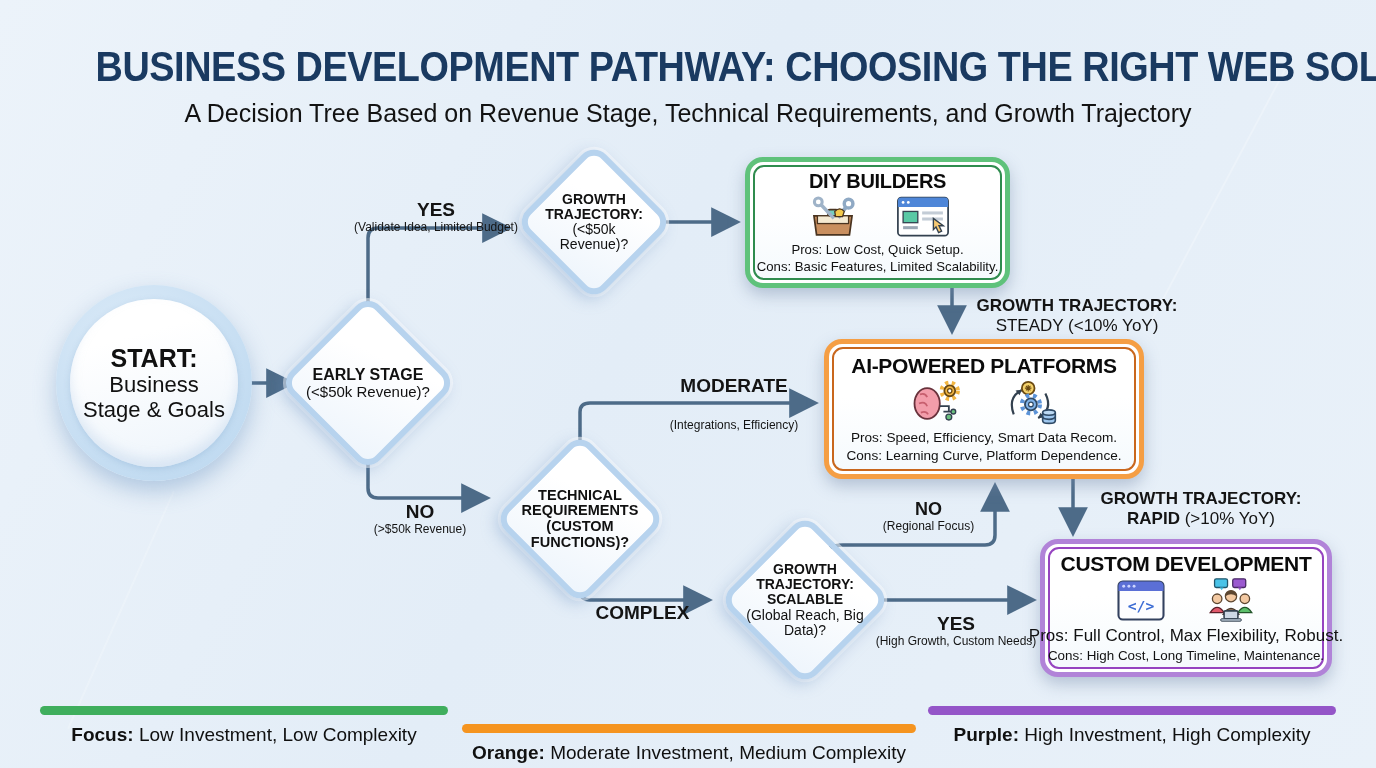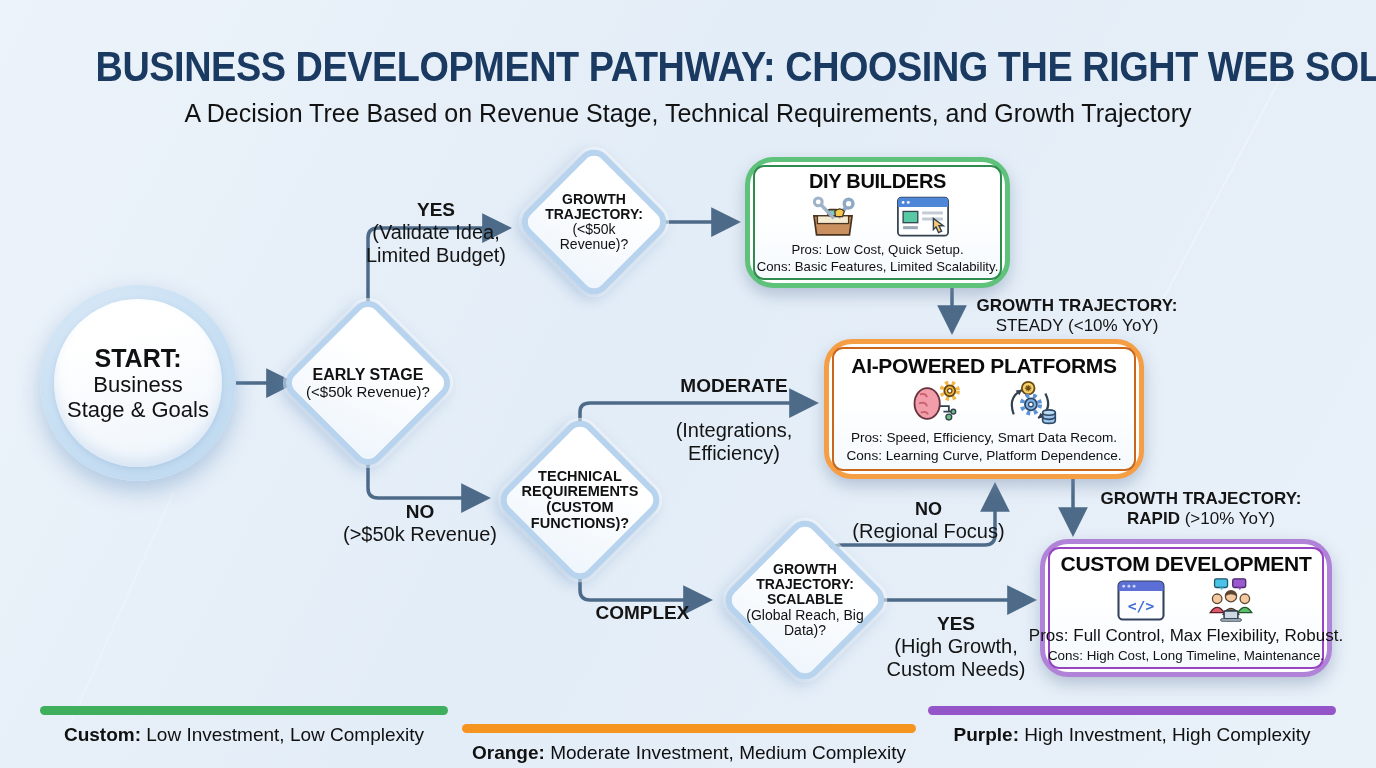--- a/index.html
+++ b/index.html
@@ -40,36 +40,36 @@
     text-align:center;color:#111;}
   .dtext .q{display:block;font-weight:bold;font-size:16px;line-height:1.08;}
   .dtext .d{display:block;font-size:15px;line-height:1.08;}
   .d-growthsmall .q,.d-scalable .q{font-size:14px;}
   .d-growthsmall .d,.d-scalable .d{font-size:14px;}
   .d-growthsmall .d{max-width:82px;}
   .d-scalable .d{max-width:120px;}
   .d-tech .q{font-size:14.5px;max-width:122px;}
 
   
-  .sbox{position:absolute;z-index:2;box-sizing:border-box;border-radius:28px;padding:3px;
+  .sbox{position:absolute;z-index:2;box-sizing:border-box;border-radius:18px;padding:3px;
     background:#fff;border:5px solid var(--ac,#888);
     box-shadow:0 7px 16px rgba(120,140,170,.45);}
   .sbox-in{height:100%;box-sizing:border-box;border:2px solid var(--acd,#555);border-radius:11px;
     background:linear-gradient(180deg,#ffffff 40%,#f5fafd 100%);
     display:flex;flex-direction:column;align-items:center;justify-content:center;
     padding:3px 6px;gap:2px;}
   .stitle{font-weight:bold;font-size:20px;color:#0b0b0b;letter-spacing:-.3px;white-space:nowrap;}
   .sicons{display:flex;align-items:center;justify-content:center;gap:34px;}
   .pline{font-size:13.2px;line-height:1.28;color:#111;white-space:nowrap;text-align:center;}
   .pline b{font-weight:normal;}
 
   
   .lbl{position:absolute;z-index:3;text-align:center;color:#141414;}
   .lbl .main{font-weight:bold;font-size:19px;line-height:1.1;}
-  .lbl .sub{font-size:20px;line-height:1.15;}
+  .lbl .sub{font-size:12px;line-height:1.15;}
   .lbl .gap{margin-top:22px;}
   .lbl.traj .main,.lbl.traj .sub{font-size:17px;line-height:1.18;}
   .lbl.traj .sub{font-weight:normal;}
   .lbl.traj .sub b{font-weight:bold;}
 
   
   .legend-item{position:absolute;z-index:3;text-align:center;}
   .legend-bar{height:9px;border-radius:5px;}
   .legend-text{margin-top:9px;font-size:19px;color:#101010;}
   .legend-text b{font-weight:bold;}
@@ -99,21 +99,21 @@
       <path d="M952 284 V 329" marker-end="url(#arr)"></path>
       <path d="M368 430 V488 Q368 498 378 498 H 485" marker-end="url(#arr)"></path>
       <path d="M580 460 V412 Q580 403 590 403 H 813" marker-end="url(#arr)"></path>
       <path d="M580 545 V590 Q580 600 590 600 H 707" marker-end="url(#arr)"></path>
       <path d="M815 562 Q825 545 843 545 H 985 Q995 545 995 535 V 488" marker-end="url(#arr)"></path>
       <path d="M855 600 H 1031" marker-end="url(#arr)"></path>
       <path d="M1073 470 V 531" marker-end="url(#arr)"></path>
     </g>
   </svg>
 
-  <div class="start" style="left:40px;top:285px;width:196px;height:196px">
+  <div class="start" style="left:56px;top:285px;width:196px;height:196px">
     <div class="start-in">
       <div class="s1">START:</div>
       <div class="s2">Business Stage &amp; Goals</div>
     </div>
   </div>
 
   <div class="diamond d-early" style="left:305px;top:320px;width:126px;height:126px">
     <div class="dshape" style="--nb: #b7d3ee;"></div>
     <div class="dtext">
       <span class="q">EARLY STAGE</span>
@@ -122,21 +122,21 @@
   </div>
 
   <div class="diamond d-growthsmall" style="left:538px;top:166px;width:112px;height:112px">
     <div class="dshape" style="--nb: #b7d3ee;"></div>
     <div class="dtext">
       <span class="q">GROWTH TRAJECTORY:</span>
       <span class="d">(&lt;$50k Revenue)?</span>
     </div>
   </div>
 
-  <div class="diamond d-tech" style="left:519px;top:439px;width:122px;height:122px">
+  <div class="diamond d-tech" style="left:519px;top:458px;width:122px;height:122px">
     <div class="dshape" style="--nb: #b7d3ee;"></div>
     <div class="dtext">
       <span class="q">TECHNICAL REQUIREMENTS (CUSTOM FUNCTIONS)?</span>
     </div>
   </div>
 
   <div class="diamond d-scalable" style="left:744px;top:539px;width:122px;height:122px">
     <div class="dshape" style="--nb: #b7d3ee;"></div>
     <div class="dtext">
       <span class="q">GROWTH TRAJECTORY: SCALABLE</span>
@@ -284,21 +284,21 @@
     <div class="sub">STEADY (&lt;10% YoY)</div>
   </div>
 
   <div class="lbl traj" style="left:1086px;top:489px;width:230px">
     <div class="main">GROWTH TRAJECTORY:</div>
     <div class="sub"><b>RAPID</b><span> (&gt;10% YoY)</span></div>
   </div>
 
   <div class="legend-item" style="left:40px;top:706px;width:408px">
     <div class="legend-bar" style="background: rgb(63, 174, 93);"></div>
-    <div class="legend-text"><b>Custom:</b><span> Low Investment, Low Complexity</span></div>
+    <div class="legend-text"><b>Focus:</b><span> Low Investment, Low Complexity</span></div>
   </div>
   <div class="legend-item" style="left:462px;top:724px;width:454px">
     <div class="legend-bar" style="background: rgb(245, 148, 31);"></div>
     <div class="legend-text"><b>Orange:</b><span> Moderate Investment, Medium Complexity</span></div>
   </div>
   <div class="legend-item" style="left:928px;top:706px;width:408px">
     <div class="legend-bar" style="background: rgb(148, 85, 200);"></div>
     <div class="legend-text"><b>Purple:</b><span> High Investment, High Complexity</span></div>
   </div>
 </div>

